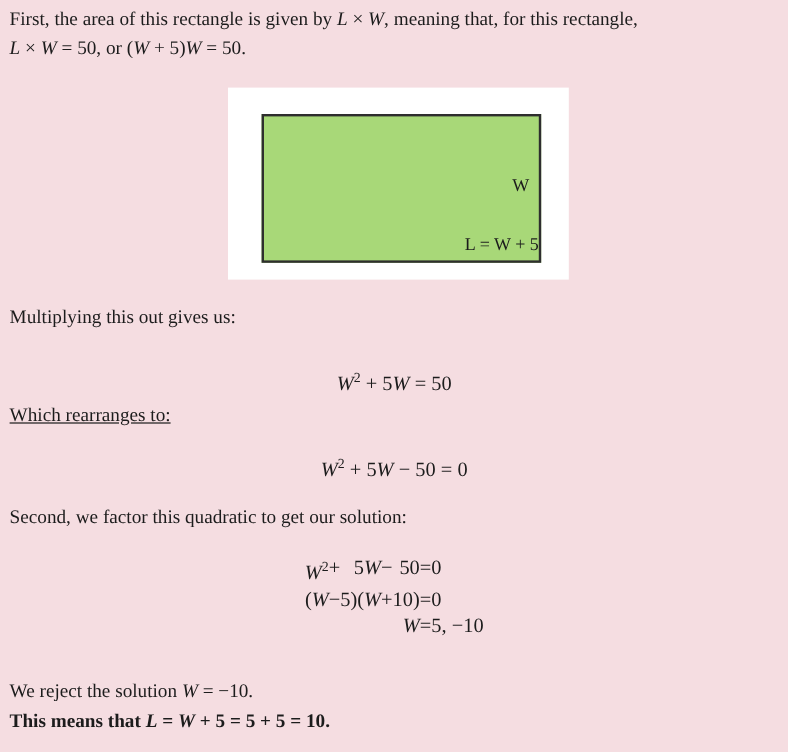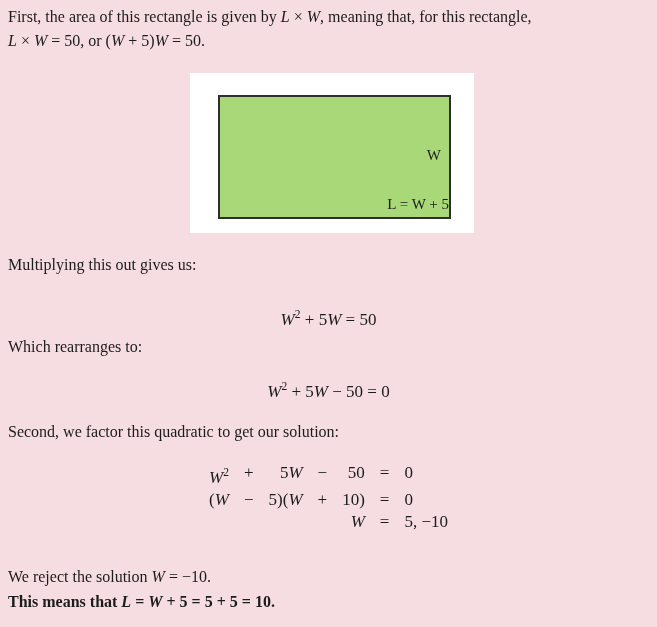--- a/index.html
+++ b/index.html
@@ -45,29 +45,29 @@
     position: absolute; left: 0; right: 0; bottom: 4px;
     text-align: right; font-size: 15px;
   }
 
   .factor-wrap {
     position: absolute; left: 0; top: 462px; width: 657px;
     display: flex; justify-content: center;
   }
   .factor-grid {
     display: grid; grid-template-columns: repeat(7, auto);
-    column-gap: 15px; font-size: 17px; line-height: 22px;
+    font-size: 17px; line-height: 22px;
   }
   .factor-grid .c1, .factor-grid .c3, .factor-grid .c5 { text-align: right; }
   .factor-grid .c2, .factor-grid .c4, .factor-grid .c6 { text-align: center; }
   .factor-grid .c7 { text-align: left; }
 
   #cap-multiply  { top: 256px; }
   #eq-expanded   { top: 308px; }
-  #cap-rearrange { top: 338px; }
+  #cap-rearrange { top: 338px; text-decoration: underline; }
   #eq-standard   { top: 380px; }
   #cap-factor    { top: 423px; }
   #cap-reject    { top: 568px; }
   #cap-conclude  { top: 593px; font-weight: bold; }
 </style>
 </head>
 <body>
 
 <div class="intro">
   <div>First, the area of this rectangle is given by <i>L</i> × <i>W</i>, meaning that, for this rectangle,</div>

